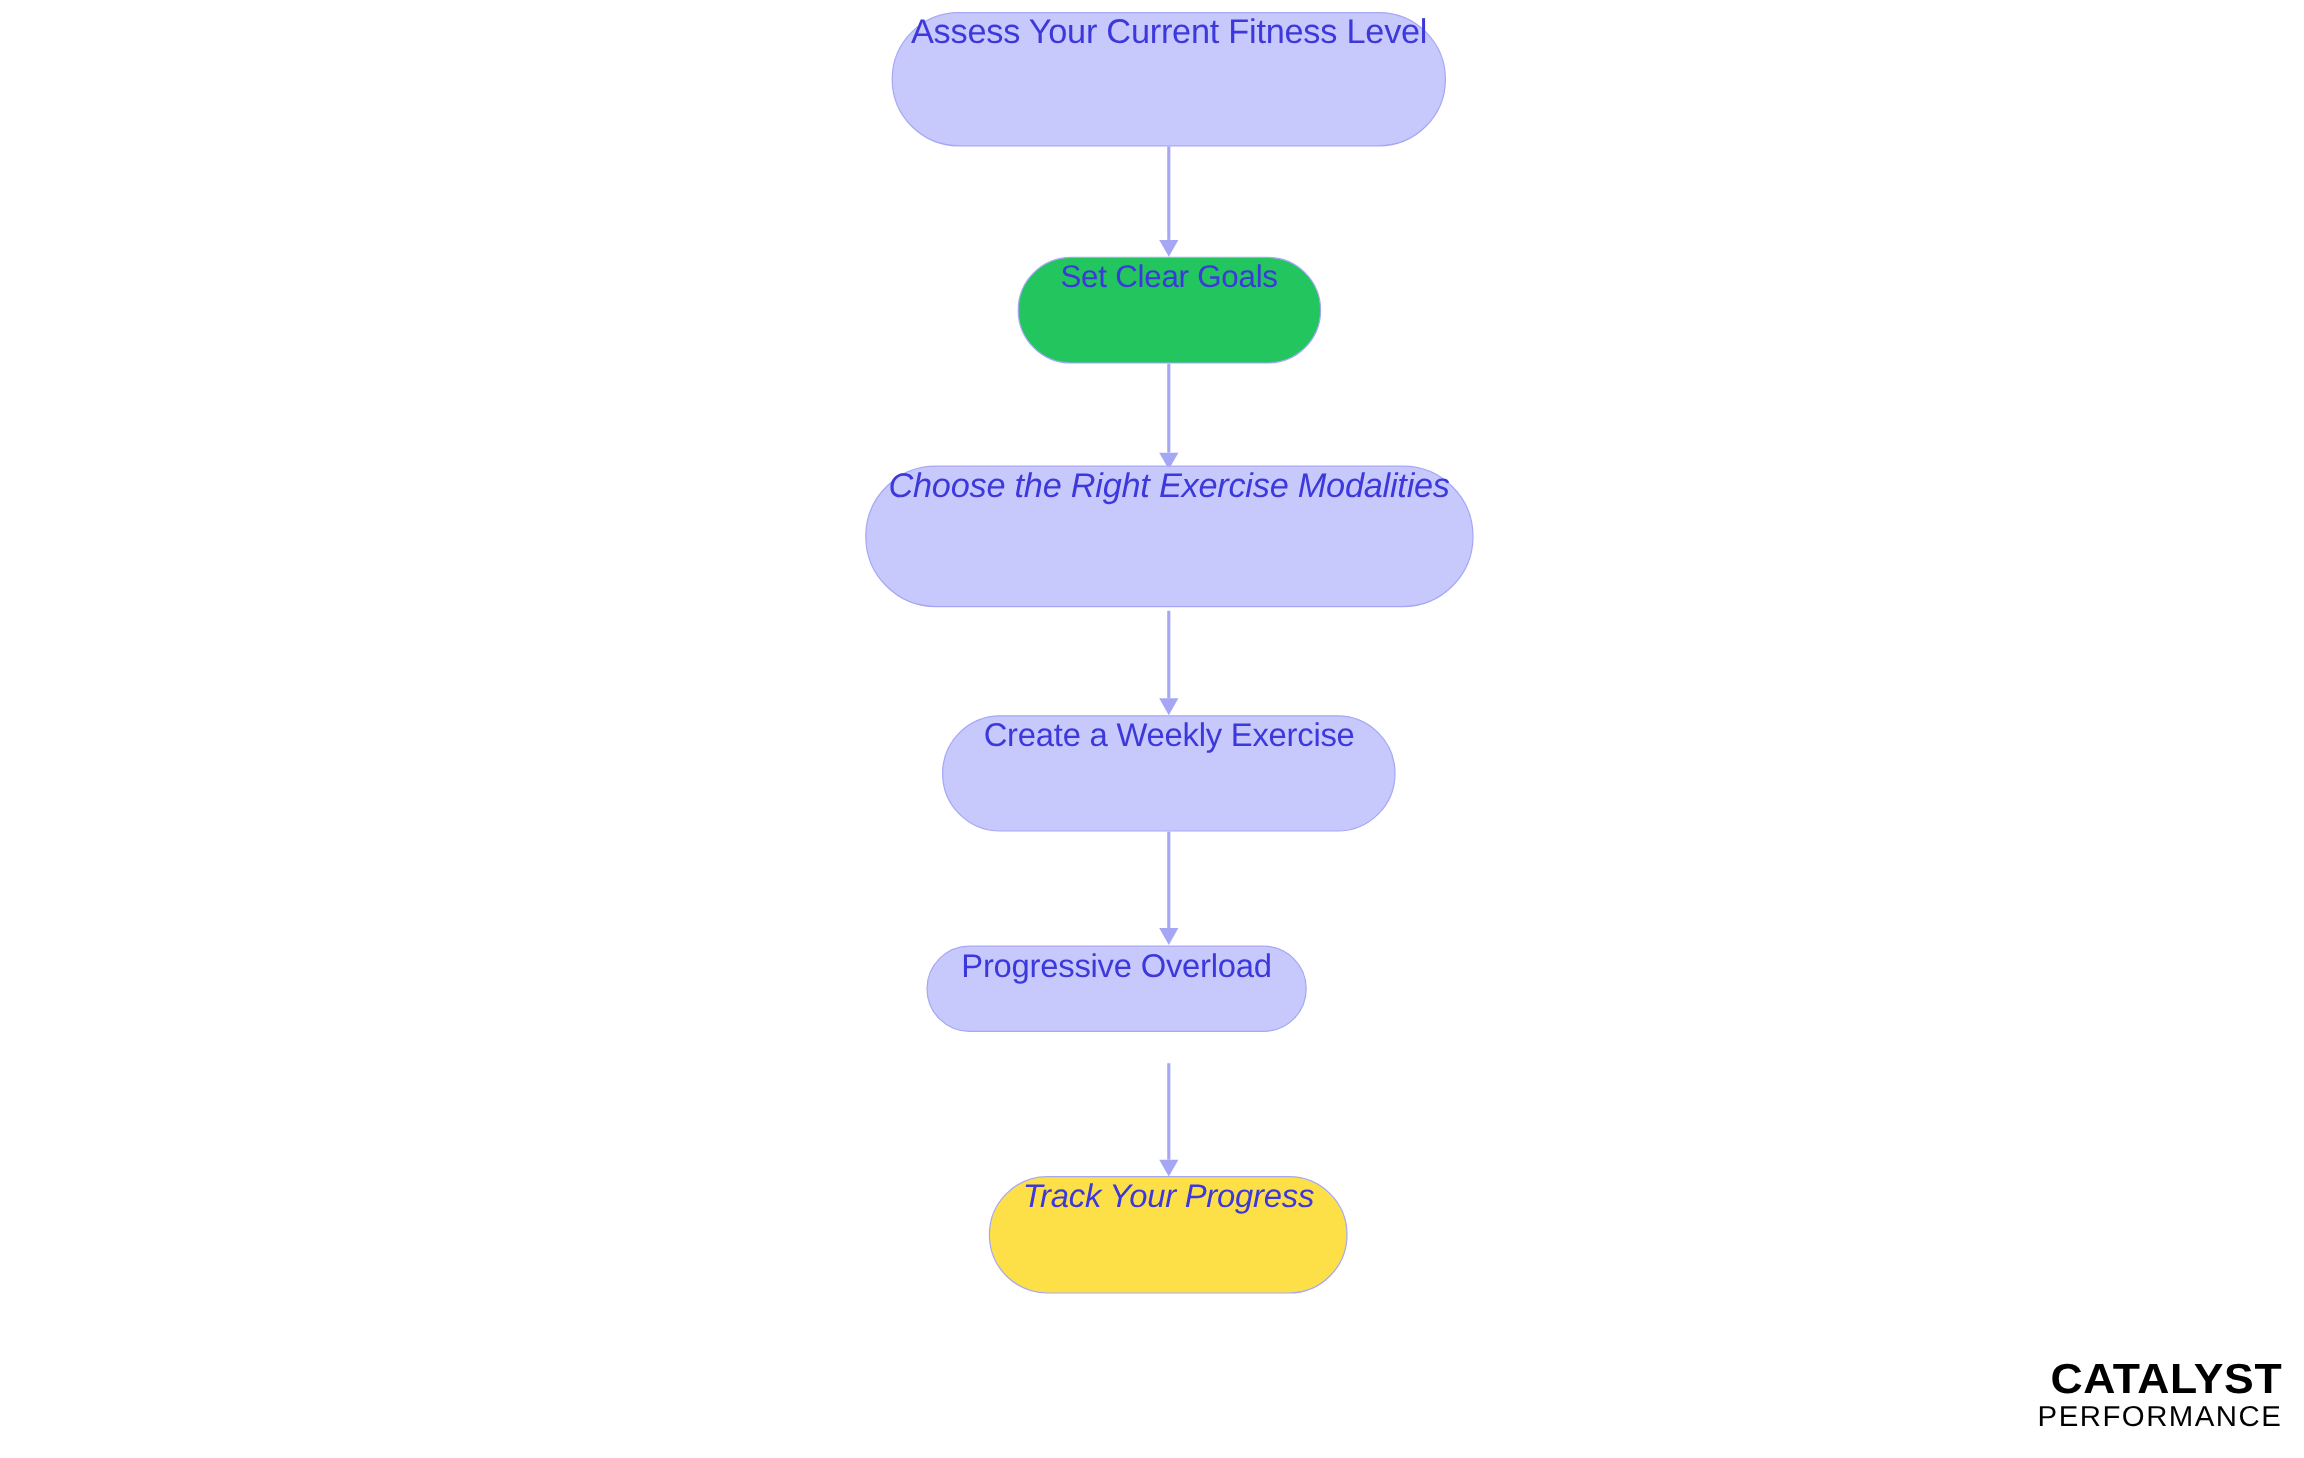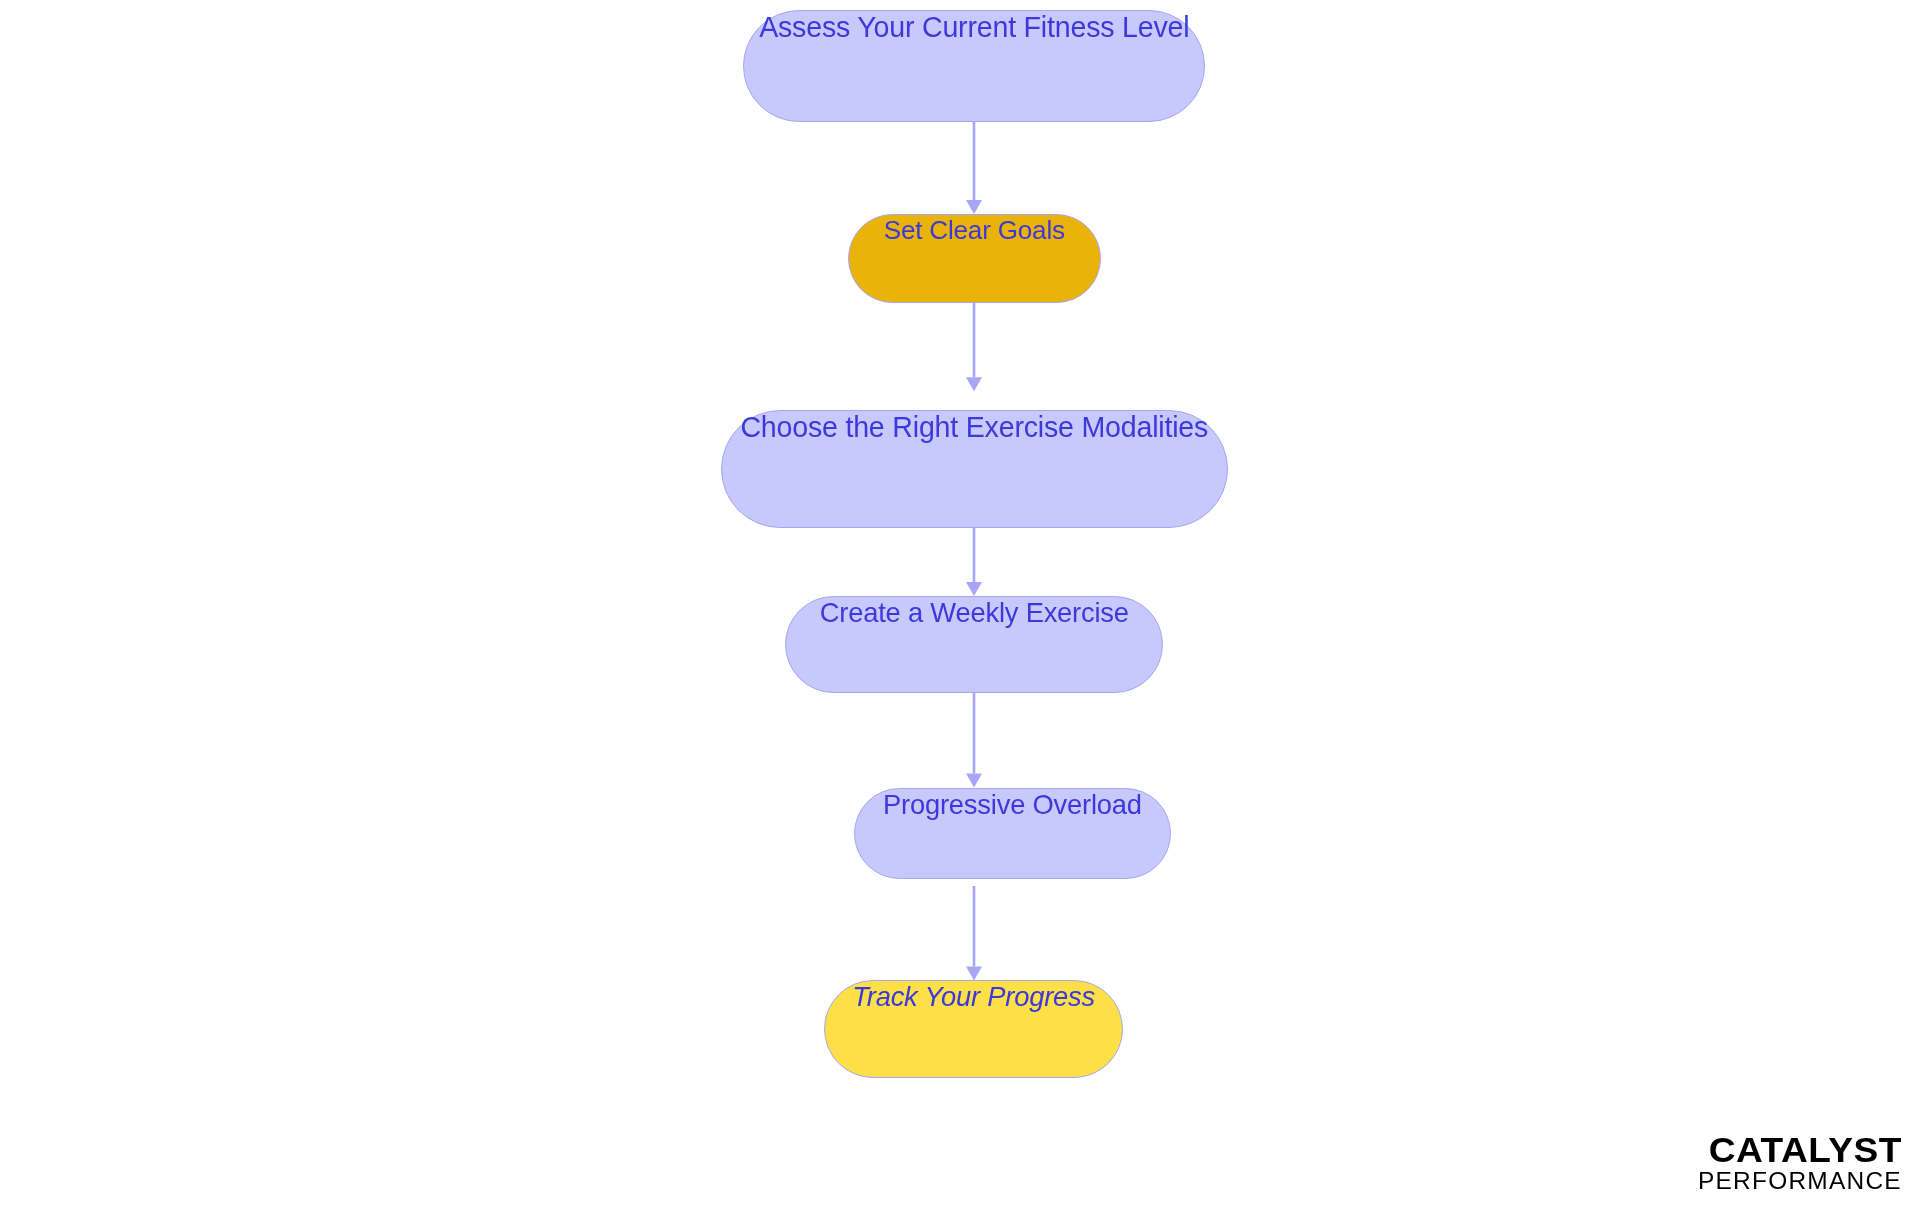--- a/index.html
+++ b/index.html
@@ -97,30 +97,30 @@
       <line x1="12" y1="0" x2="12" y2="80.41717791411043" stroke="#a5a7f5" stroke-width="2.6"></line>
       <polygon points="4,80.41717791411043 20,80.41717791411043 12,94.41717791411043" fill="#a5a7f5"></polygon>
     </svg>
     <svg class="flow-arrow" width="24" height="94.41717791411043" viewBox="0 0 24 94.41717791411043" style="left: 961.67px; top: 885.782px;">
       <line x1="12" y1="0" x2="12" y2="80.41717791411043" stroke="#a5a7f5" stroke-width="2.6"></line>
       <polygon points="4,80.41717791411043 20,80.41717791411043 12,94.41717791411043" fill="#a5a7f5"></polygon>
     </svg>
     <div class="flow-node" style="left: 743.146px; top: 9.93865px; width: 462.291px; height: 111.81px; font-size: 28.5825px; background: rgb(199, 200, 251); border-color: rgb(165, 167, 245); color: rgb(60, 56, 219);">
       <span>Assess Your Current Fitness Level</span>
     </div>
-    <div class="flow-node" style="left: 847.534px; top: 213.681px; width: 253.515px; height: 89.4479px; font-size: 26.0971px; background: #eab308; border-color: rgb(165, 167, 245); color: rgb(60, 56, 219);">
+    <div class="flow-node" style="left: 847.534px; top: 213.681px; width: 253.515px; height: 89.4479px; font-size: 26.0971px; background: #22c55e; border-color: rgb(165, 167, 245); color: rgb(60, 56, 219);">
       <span>Set Clear Goals</span>
     </div>
-    <div class="flow-node" style="left: 720.777px; top: 410px; width: 507.029px; height: 118.021px; font-size: 28.5825px; background: rgb(199, 200, 251); border-color: rgb(165, 167, 245); color: rgb(60, 56, 219);">
+    <div class="flow-node" style="left: 720.777px; top: 388px; width: 507.029px; height: 118.021px; font-size: 28.5825px; background: rgb(199, 200, 251); border-color: rgb(165, 167, 245); color: rgb(60, 56, 219); font-style: italic;">
       <span>Choose the Right Exercise Modalities</span>
     </div>
     <div class="flow-node" style="left: 785.398px; top: 596.319px; width: 377.786px; height: 96.9018px; font-size: 27.3398px; background: rgb(199, 200, 251); border-color: rgb(165, 167, 245); color: rgb(60, 56, 219);">
       <span>Create a Weekly Exercise</span>
     </div>
-    <div class="flow-node" style="left: 854px; top: 787.638px; width: 316.893px; height: 91px; font-size: 27.3398px; background: rgb(199, 200, 251); border-color: rgb(165, 167, 245); color: rgb(60, 56, 219);">
+    <div class="flow-node" style="left: 772px; top: 787.638px; width: 316.893px; height: 72px; font-size: 27.3398px; background: rgb(199, 200, 251); border-color: rgb(165, 167, 245); color: rgb(60, 56, 219);">
       <span>Progressive Overload</span>
     </div>
     <div class="flow-node" style="left: 823.922px; top: 980.199px; width: 299.495px; height: 98.1442px; font-size: 27.3398px; background: #fde047; border-color: rgb(165, 167, 245); color: rgb(60, 56, 219); font-style: italic;">
       <span>Track Your Progress</span>
     </div>
   </div>
 
 <div id="brand-logo">
   <span class="brand-primary">CATALYST</span>
   <span class="brand-secondary">PERFORMANCE</span>

